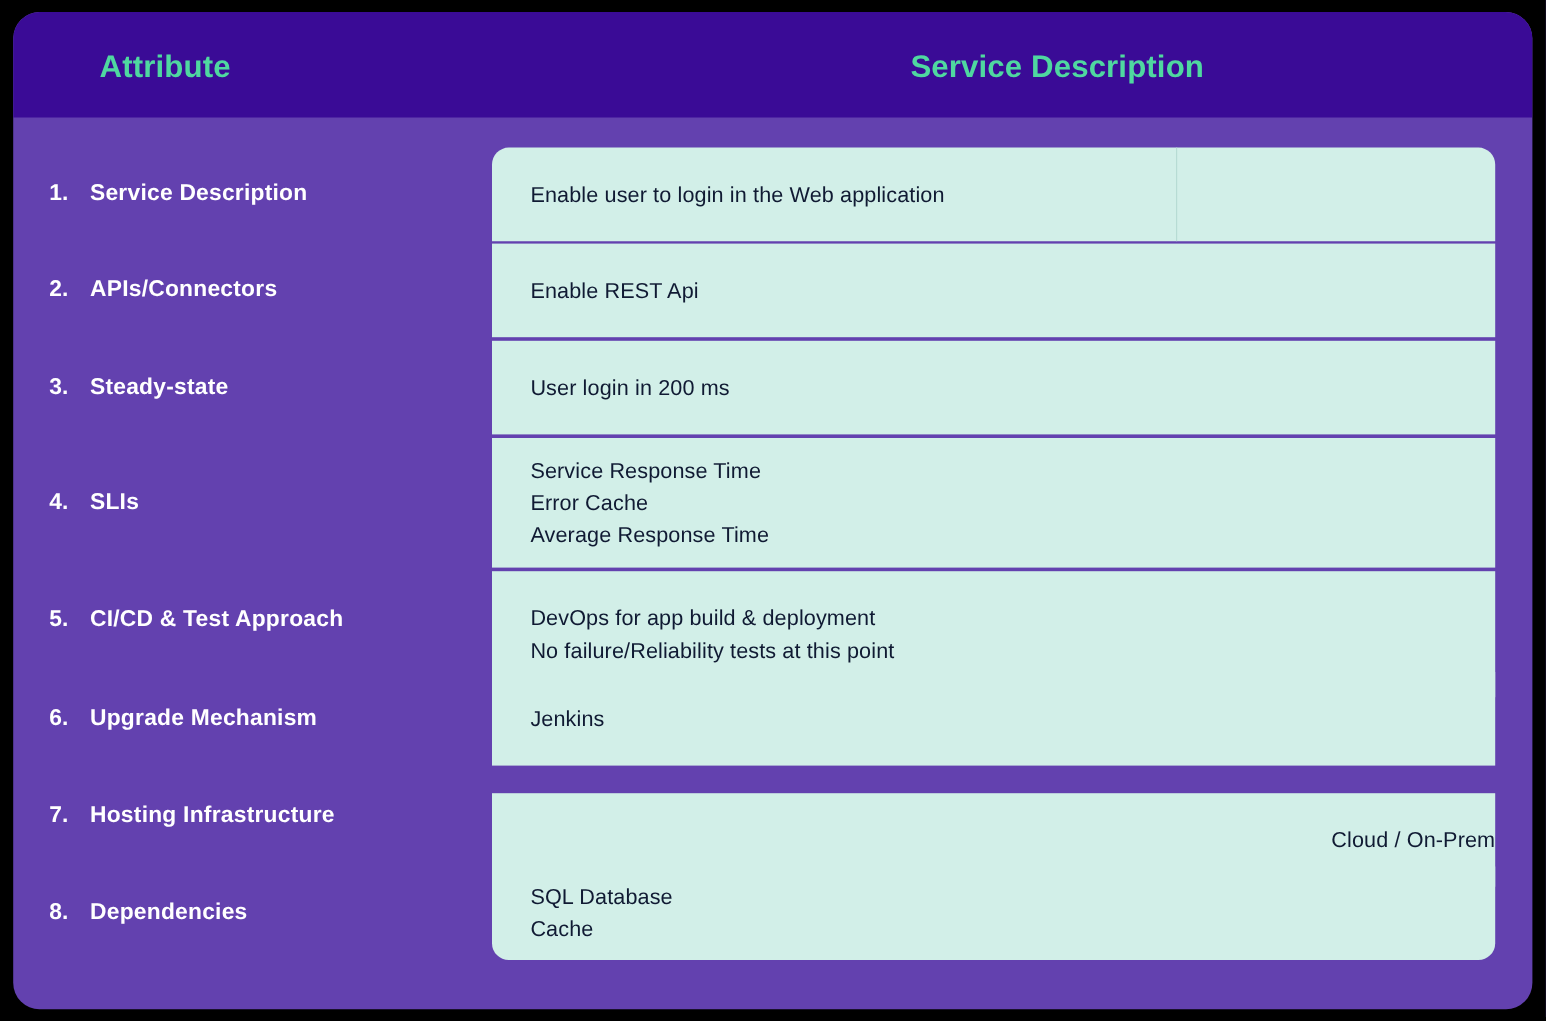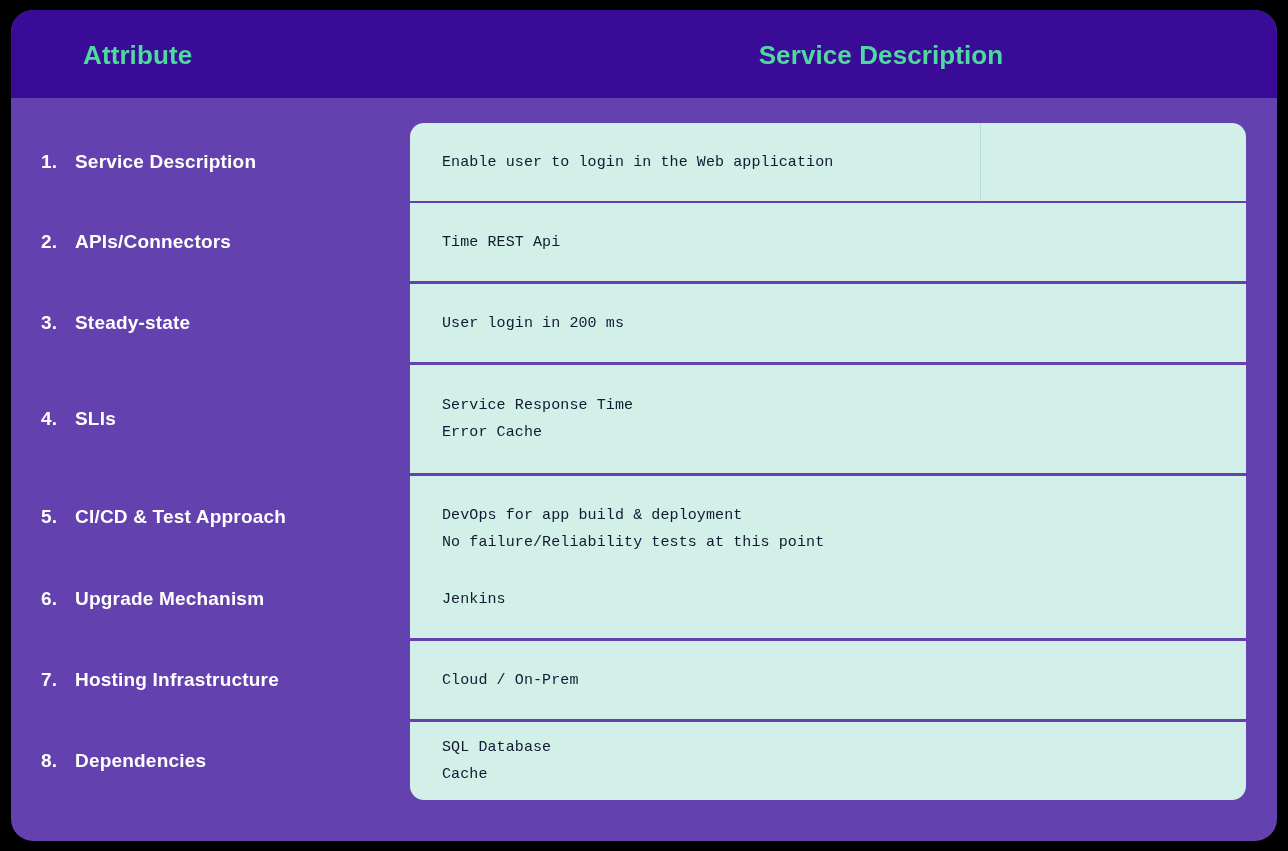--- a/index.html
+++ b/index.html
@@ -89,27 +89,26 @@
     width: 877px;
     height: 100%;
   }
 
   .val-cell {
     position: absolute;
     left: 10px;
     width: 836px;
     background: #D2EFE8;
     color: #101A33;
-    font-size: 15px;
+    font-size: 18px;
     letter-spacing: 0.1px;
     padding: 0 0 0 32px;
     display: flex;
     flex-direction: column;
     justify-content: center;
-    font-family: Liberation Mono, monospace;
   }
 
   .val-cell .line { line-height: 27px; white-space: nowrap; }
 
   .cell-first  { border-radius: 14px 14px 0 0; }
   .cell-last   { border-radius: 0 0 14px 14px; }
 
   .cell-divider {
     position: absolute;
     top: 0;
@@ -163,37 +162,38 @@
           <span class="attr-num">8.</span>
           <span>Dependencies</span>
         </div>
       </div>
     <div id="val-col">
         <div class="val-cell cell-first" style="top: 25px; height: 78px;">
           <div class="line">Enable user to login in the Web application</div>
           <div class="cell-divider"></div>
         </div>
         <div class="val-cell" style="top: 105px; height: 78px;">
-          <div class="line">Time REST Api</div>
+          <div class="line">Enable REST Api</div>
         </div>
         <div class="val-cell" style="top: 186px; height: 78px;">
           <div class="line">User login in 200 ms</div>
         </div>
         <div class="val-cell" style="top: 267px; height: 108px;">
           <div class="line">Service Response Time</div>
           <div class="line">Error Cache</div>
+          <div class="line">Average Response Time</div>
         </div>
         <div class="val-cell" style="top: 378px; height: 105px;">
           <div class="line">DevOps for app build &amp; deployment</div>
           <div class="line">No failure/Reliability tests at this point</div>
         </div>
         <div class="val-cell" style="top: 462px; height: 78px;">
           <div class="line">Jenkins</div>
         </div>
-        <div class="val-cell" style="top: 543px; height: 78px;">
+        <div class="val-cell" style="top: 563px; height: 78px; align-items: flex-end;">
           <div class="line">Cloud / On-Prem</div>
         </div>
         <div class="val-cell cell-last" style="top: 624px; height: 78px;">
           <div class="line">SQL Database</div>
           <div class="line">Cache</div>
         </div>
       </div>
   </div>
 
 </div>

